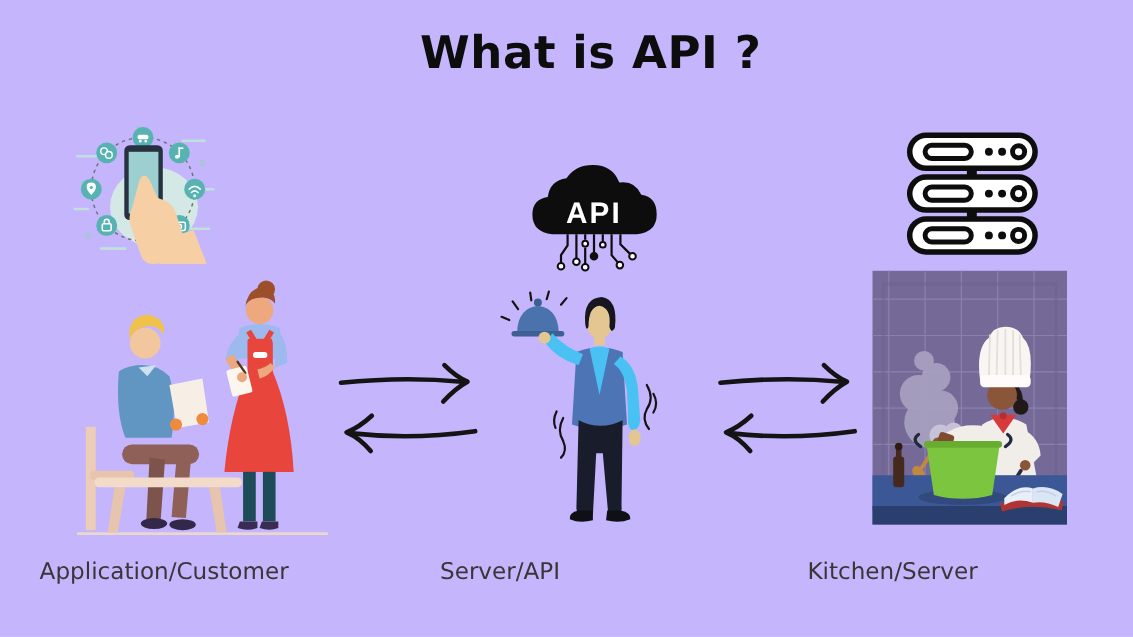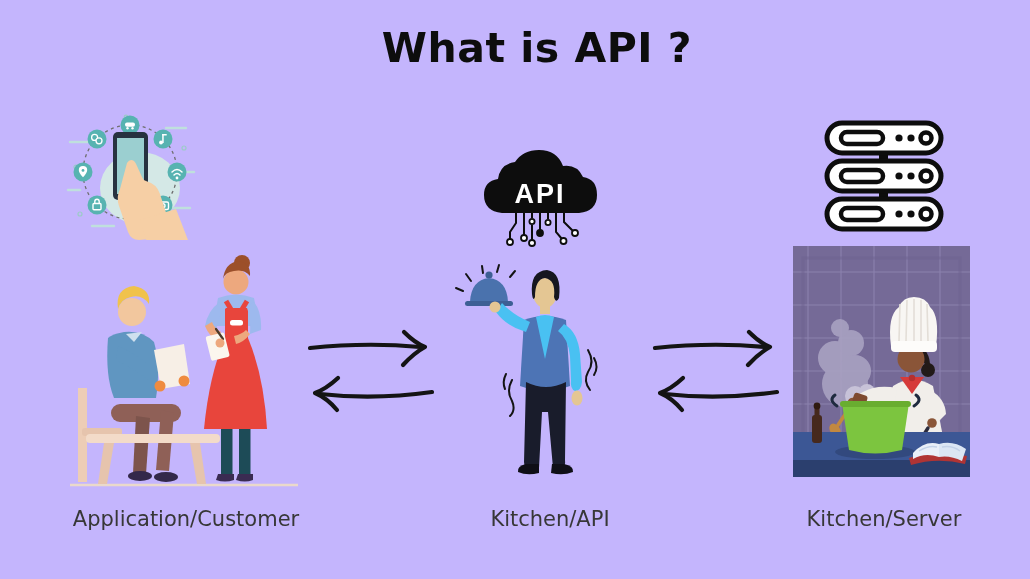--- a/index.html
+++ b/index.html
@@ -1,21 +1,21 @@
 <!DOCTYPE html>
 <html><head>
 <meta charset="utf-8">
 <style>
   html,body{margin:0;padding:0;background:#ffffff;}
   .canvas{position:relative;width:1030px;height:579px;background:#c4b5fd;overflow:hidden;
           font-family:"DejaVu Sans","Liberation Sans",sans-serif;}
   .abs{position:absolute;}
   #title{top:24px;left:37px;width:1000px;text-align:center;
          font-size:41px;font-weight:800;color:#0d0d0d;letter-spacing:0.5px;}
-  .label{top:507px;width:300px;text-align:center;font-size:21px;color:#373737;}
+  .label{top:507px;width:300px;font-size:21px;color:#373737;}
   #label-application{left:36px;}
   #label-waiter{left:400px;}
   #label-kitchen{left:734px;}
   #phone-illo{left:66px;top:112px;}
   #customer-illo{left:58px;top:246px;}
   #api-cloud{left:472px;top:140px;}
   #waiter-illo{left:442px;top:262px;}
   #server-icon{left:824px;top:120px;}
   #kitchen-illo{left:793px;top:246px;}
   #arrows-left{left:302px;top:322px;}
@@ -345,16 +345,16 @@
   <svg id="arrows-right" class="abs" width="138" height="92" viewBox="0 0 138 92">
     <g stroke="#141414" stroke-width="4.2" fill="none" stroke-linecap="round" stroke-linejoin="round">
       <path d="M8,26 Q65,20 118,25"></path>
       <path d="M102,10 Q113,21 123,25 Q112,31 101,43"></path>
       <path d="M130,70 Q73,78 18,72"></path>
       <path d="M36,56 Q24,67 13,71 Q25,76 35,88"></path>
     </g>
   </svg>
 
   <div id="label-application" class="abs label">Application/Customer</div>
-  <div id="label-waiter" class="abs label">Kitchen/API</div>
+  <div id="label-waiter" class="abs label">Server/API</div>
   <div id="label-kitchen" class="abs label">Kitchen/Server</div>
 
 </div>
 
 </body></html>

